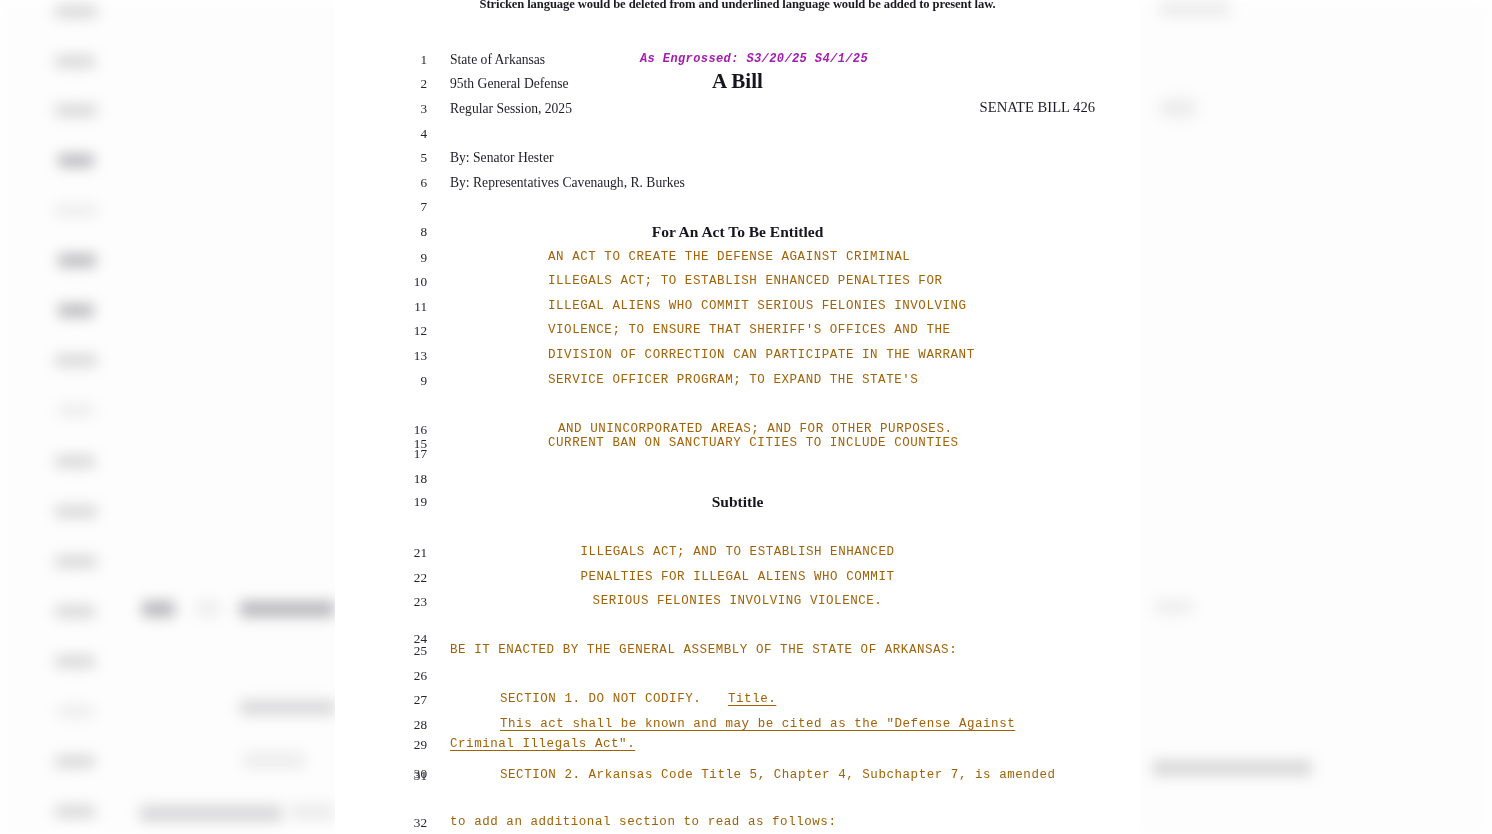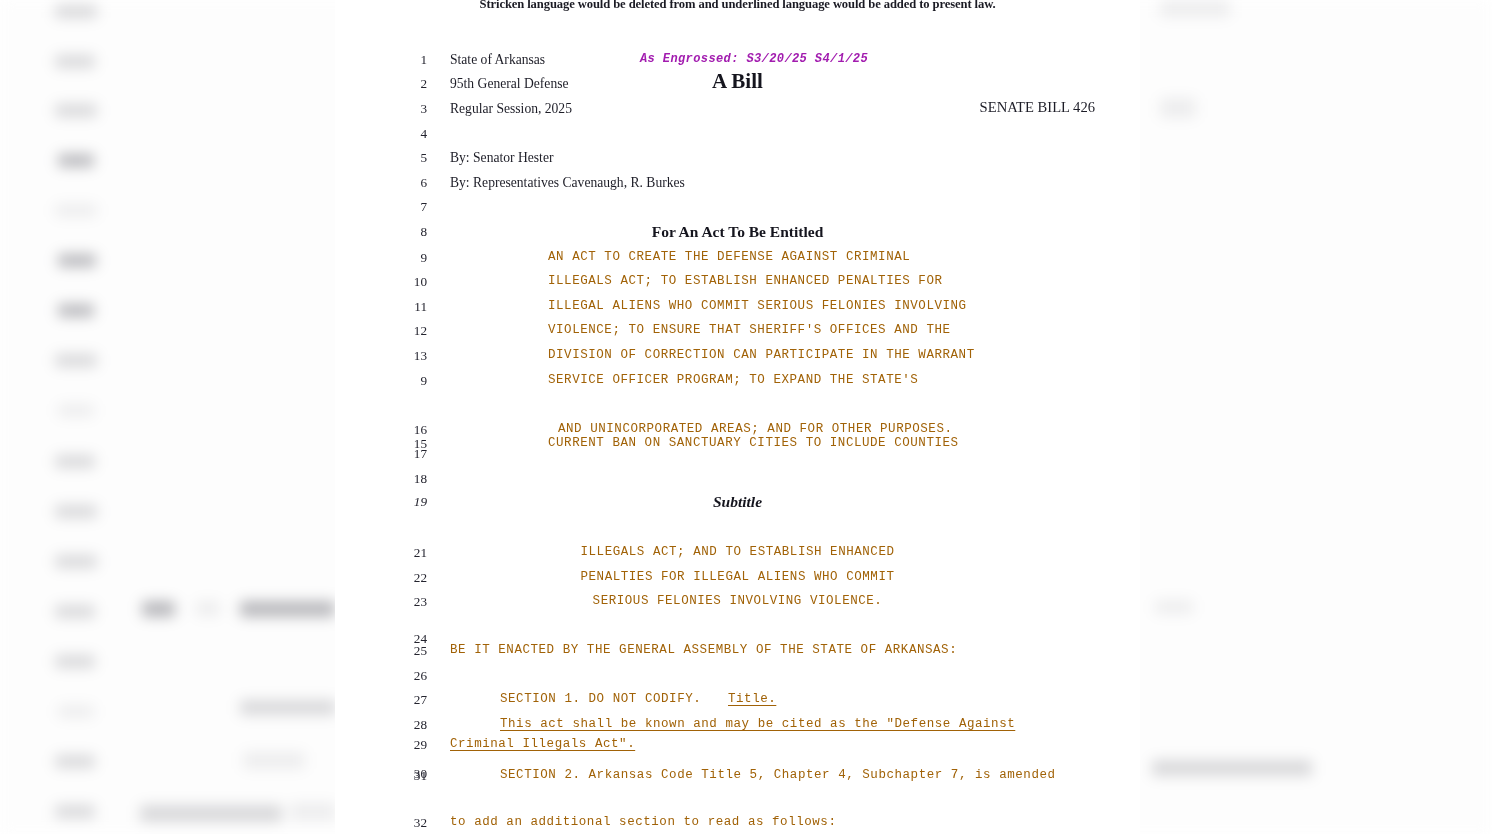--- a/index.html
+++ b/index.html
@@ -251,21 +251,21 @@
       <span class="ltext mono" style="left:213px;margin-left:10px;">AND UNINCORPORATED AREAS; AND FOR OTHER PURPOSES.</span>
     </div>
 
     <div class="line" style="top:446px;">
       <span class="lineno">17</span>
     </div>
     <div class="line" style="top:471px;">
       <span class="lineno">18</span>
     </div>
 
-    <div class="line" style="top:494px;font-style:italic;">
+    <div class="line" style="top:494px;">
       <span class="lineno">19</span>
       <span class="ctr-head sub-head" style="top:-1px;">Subtitle</span>
     </div>
 
     <div class="line" style="top:545px;">
       <span class="lineno">21</span>
       <span class="centered-mono mono">ILLEGALS ACT; AND TO ESTABLISH ENHANCED</span>
     </div>
     <div class="line" style="top:570px;">
       <span class="lineno">22</span>

